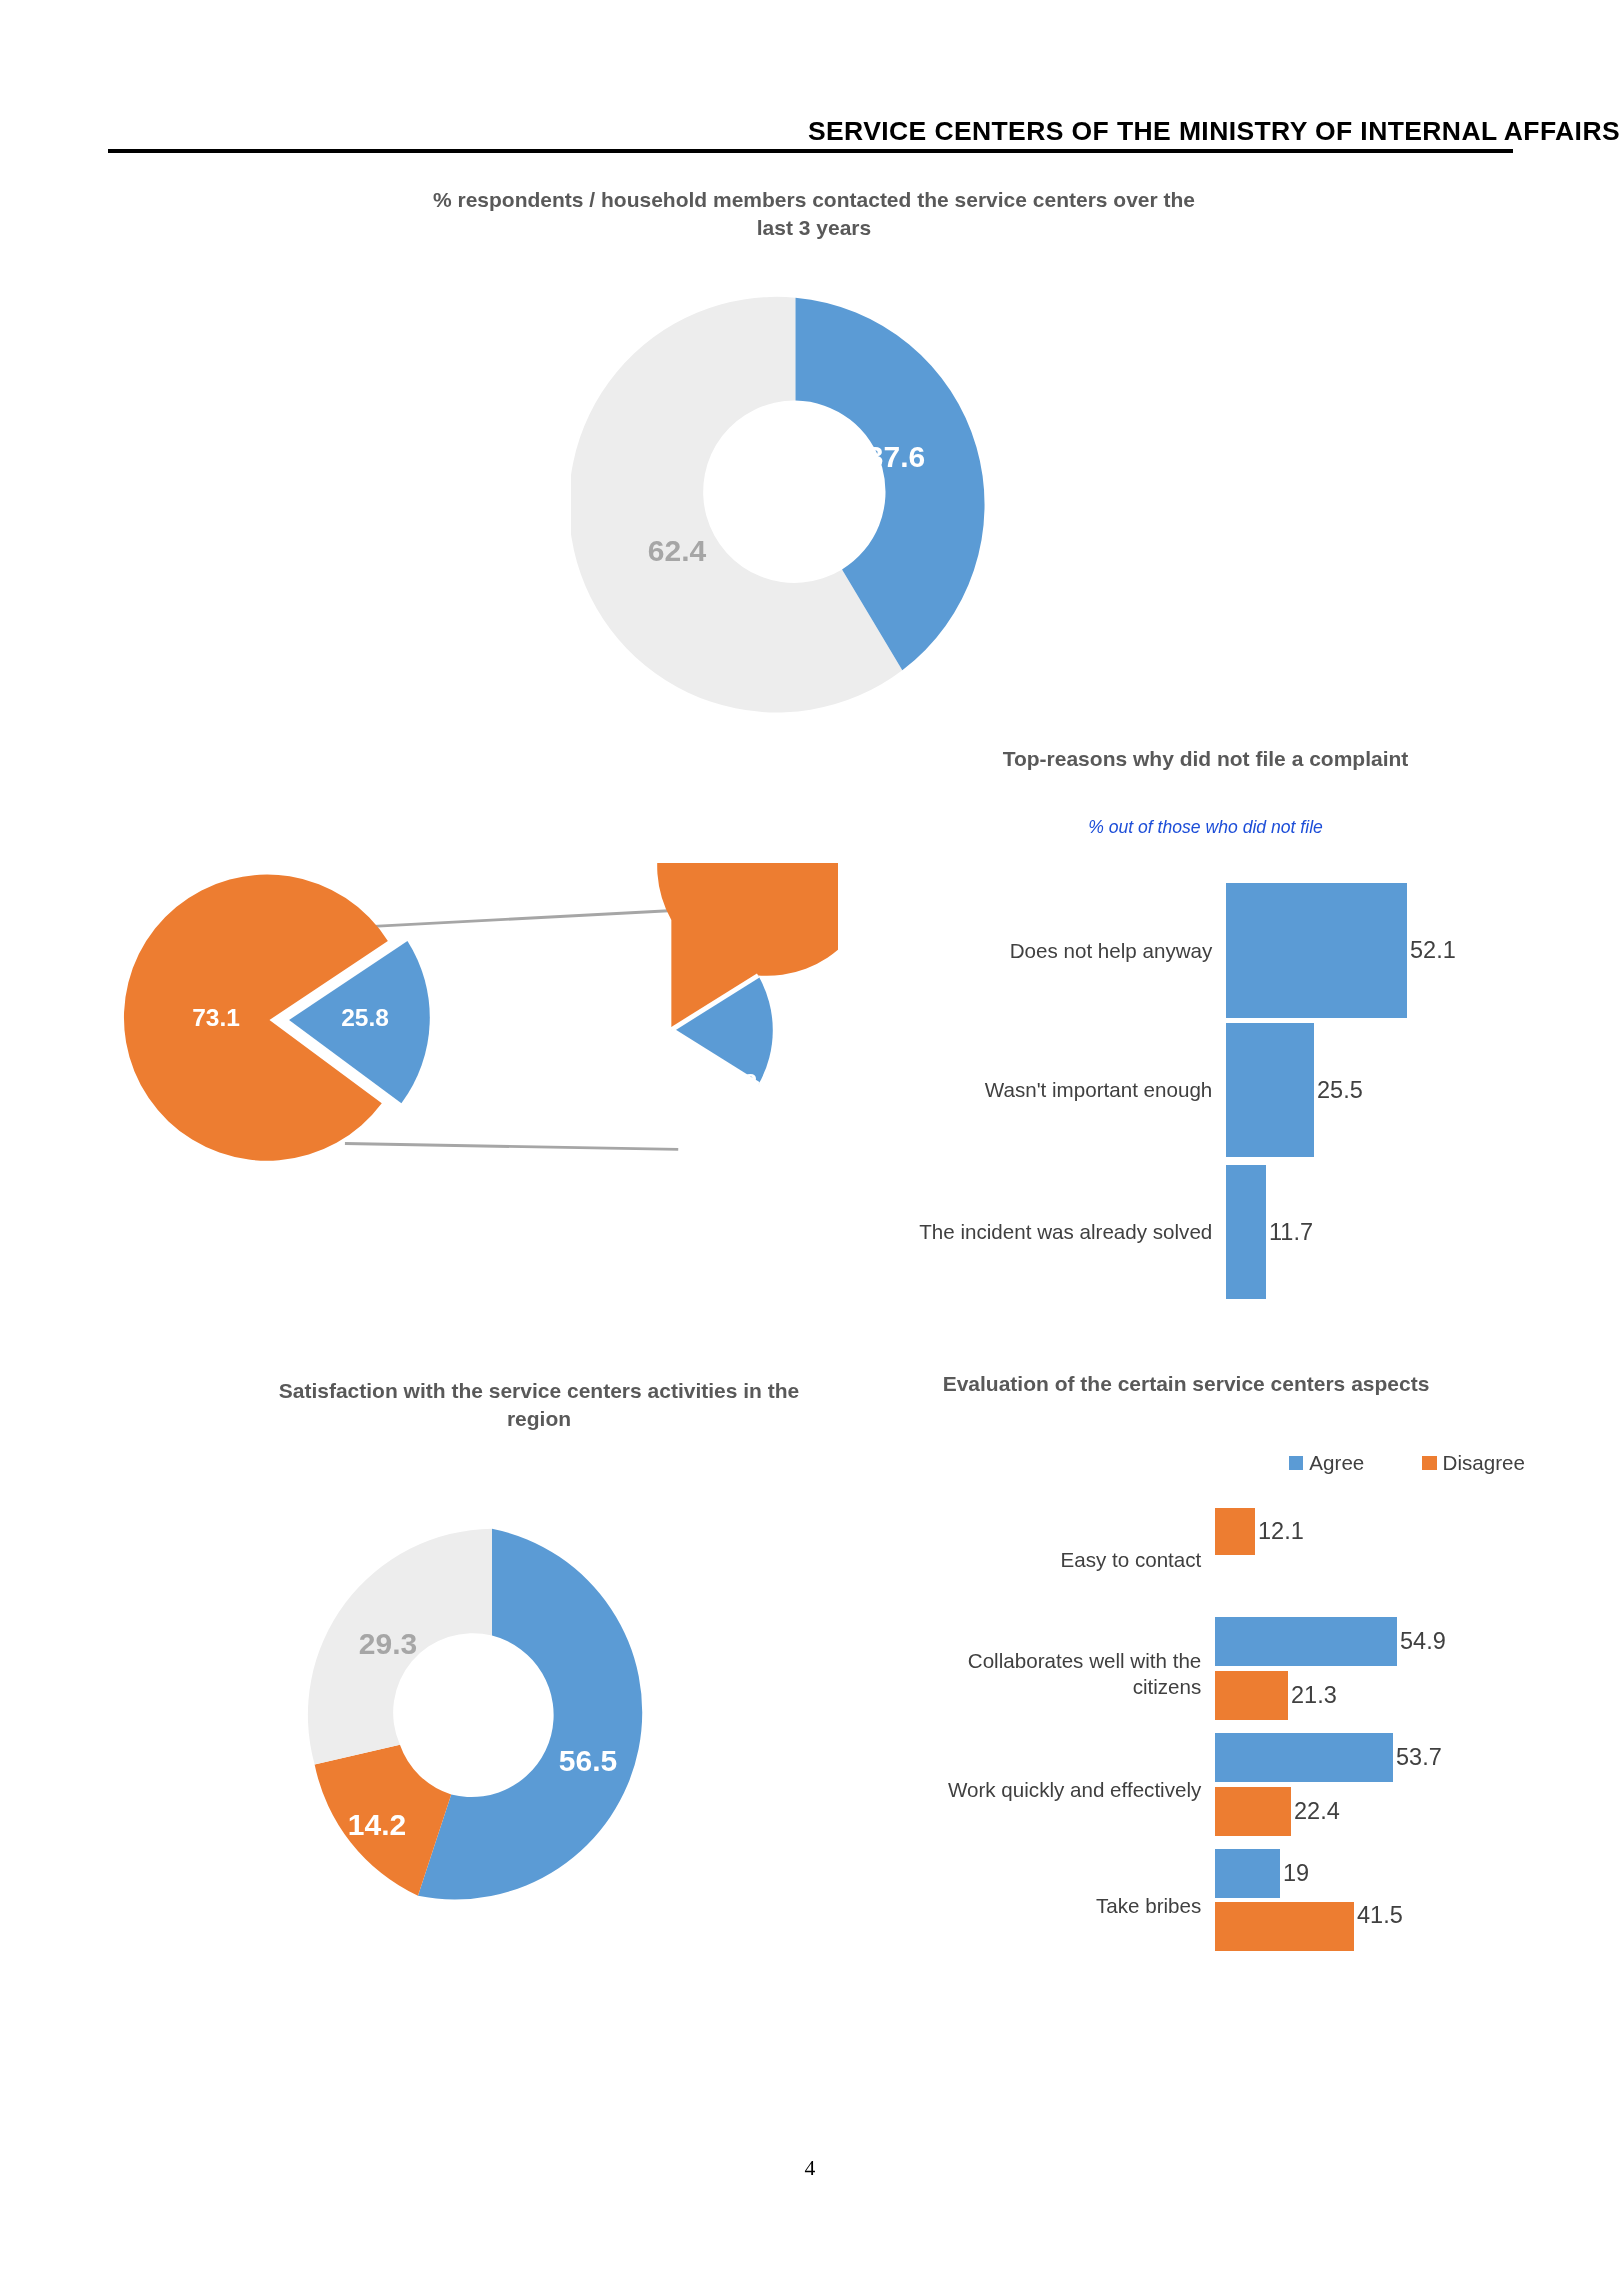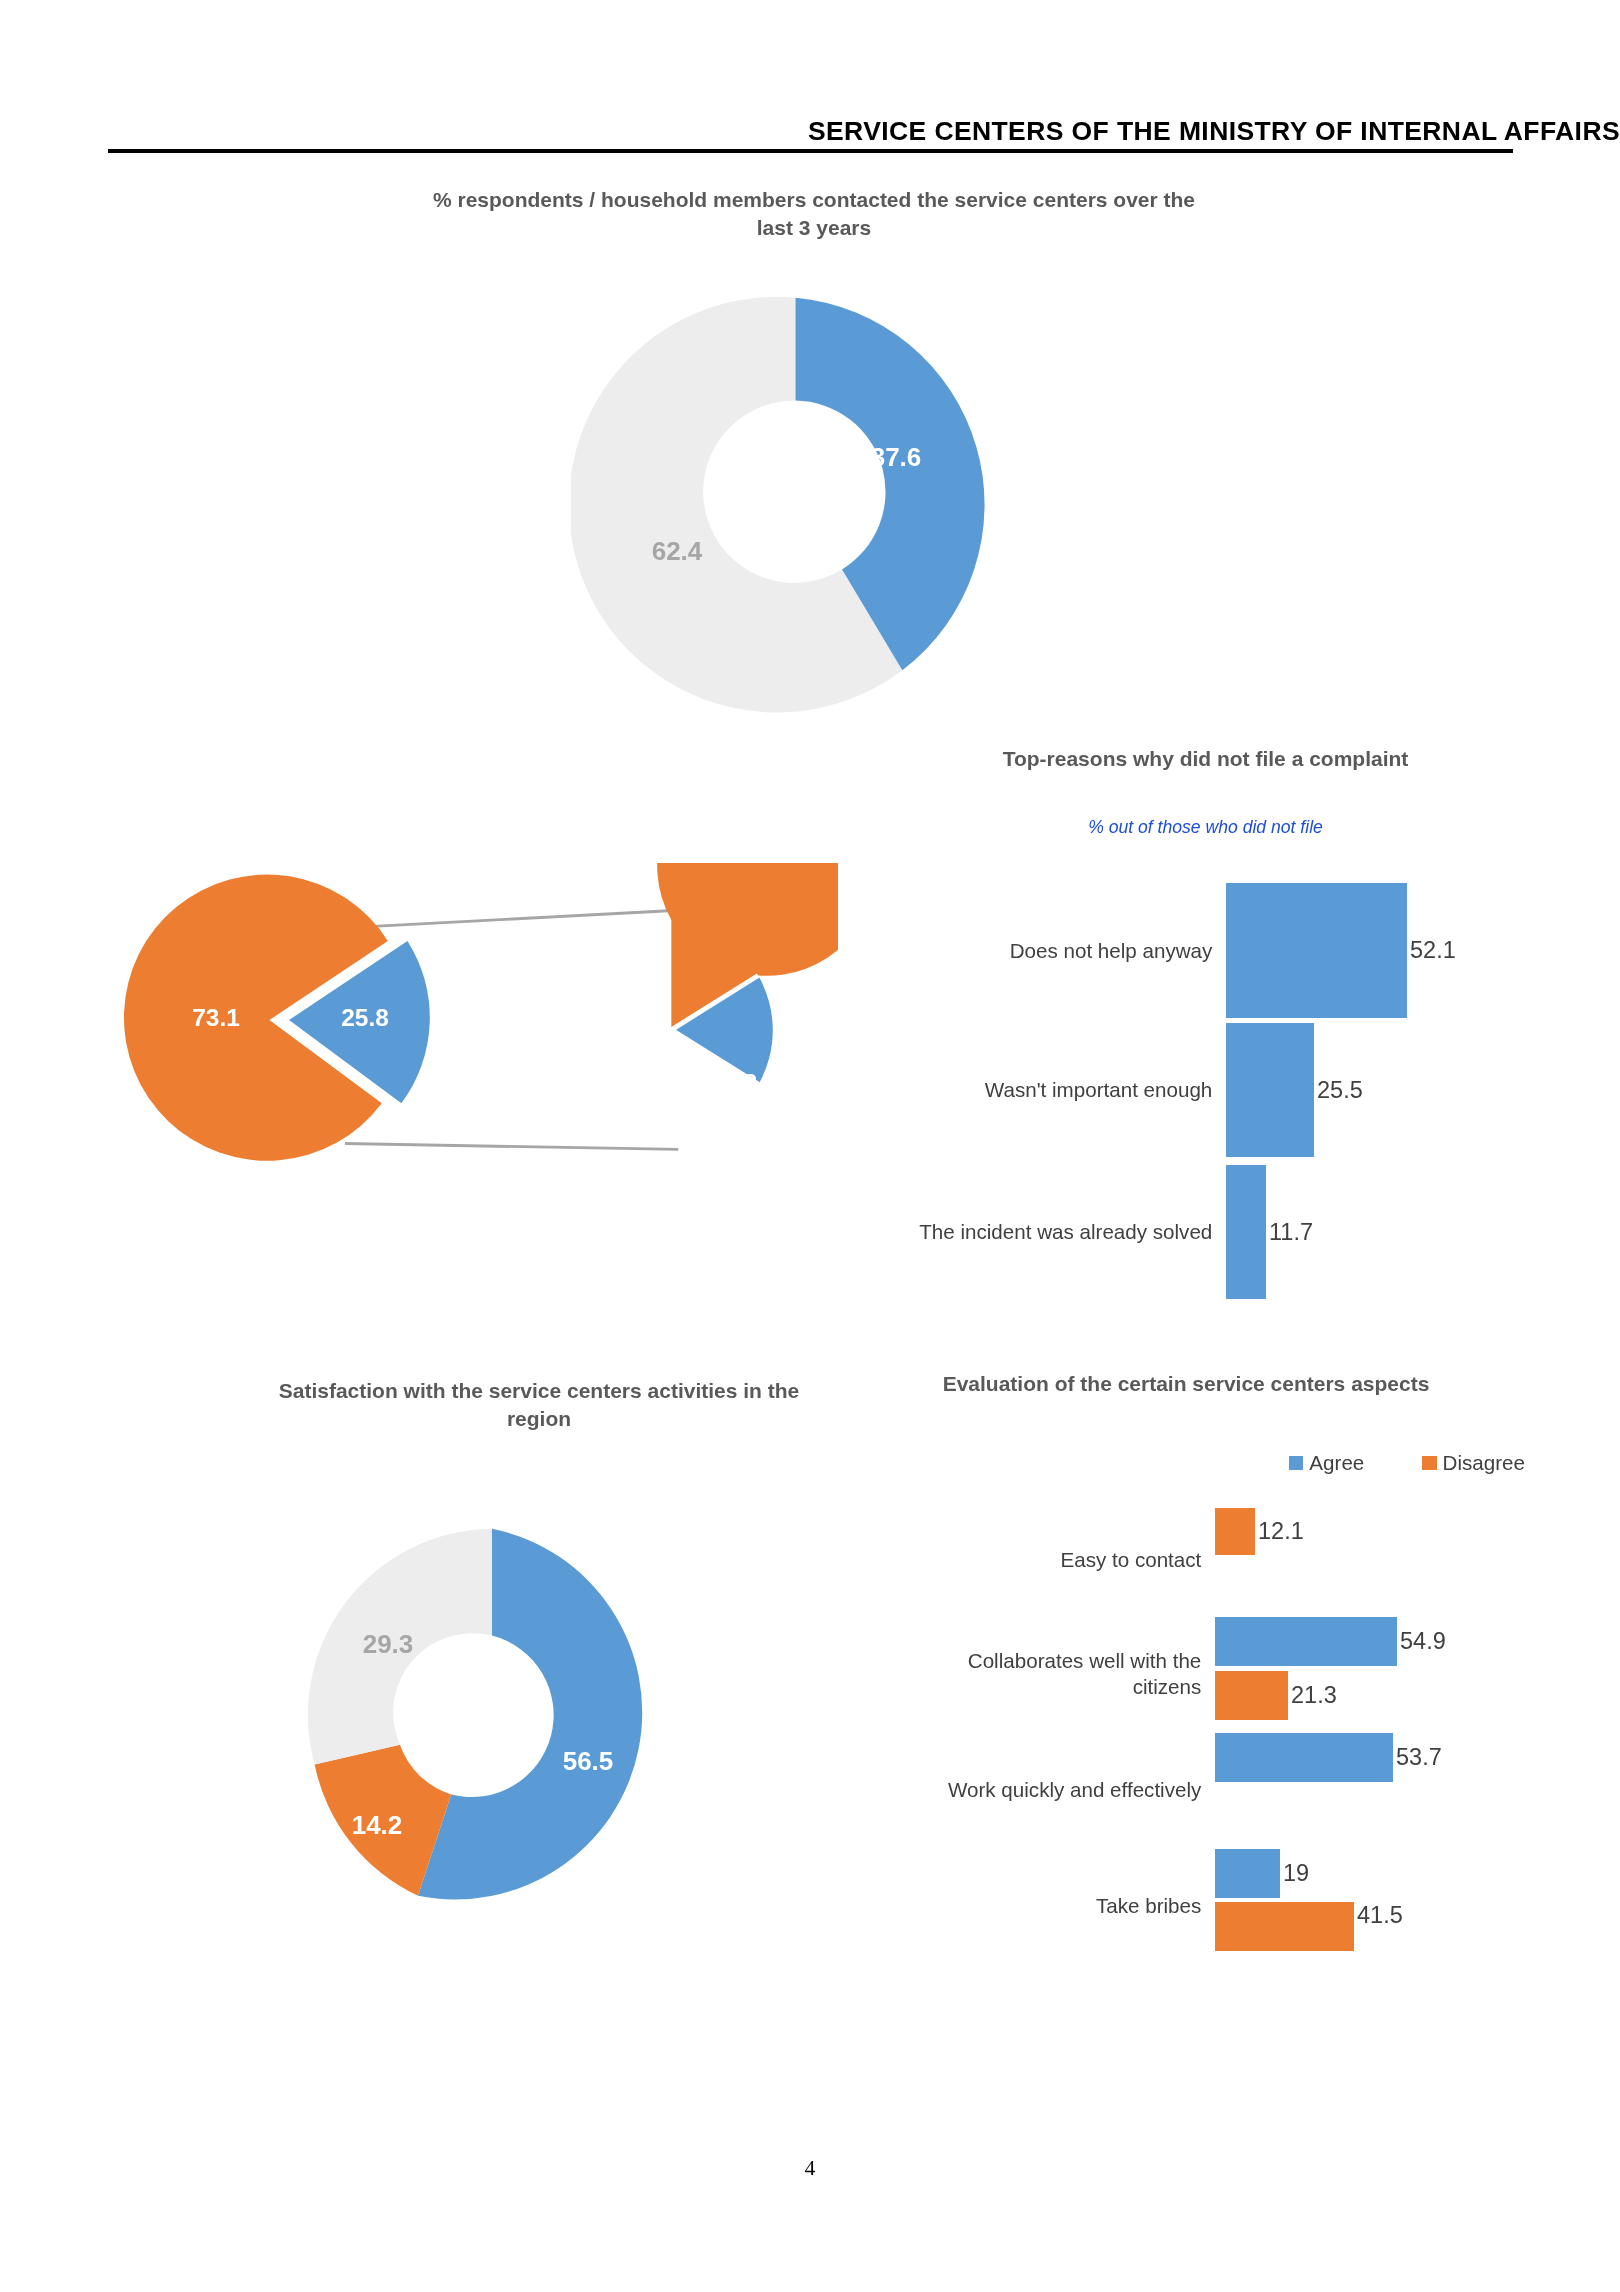--- a/index.html
+++ b/index.html
@@ -53,21 +53,21 @@
     line-height: 1.3;
     margin-top: 2px;
   }
 
   
   .donut-wrap { position: absolute; }
   .donut { position: relative; }
   .donut svg { display: block; }
   .donut-label {
     position: absolute;
-    font-size: 26px;
+    font-size: 30px;
     font-weight: bold;
     white-space: nowrap;
     transform: translate(-50%, -50%);
   }
   .lbl-white { color: #ffffff; }
   .lbl-grey  { color: #a6a6a6; }
 
   
   #pie-of-pie { position: absolute; left: 93px; top: 863px; width: 745px; height: 314px; }
   #pie-of-pie svg { display: block; }
@@ -262,20 +262,24 @@
     </div>
   </div>
 
   <div class="bar-row" style="height:116px;">
     <div class="bar-cat" style="width:294px;">Work quickly and effectively</div>
     <div class="bars-area" style="width:314px; height:116px;">
       <div style="display:flex; align-items:center; height:51px;">
         <div class="bar bar-blue" style="width:178px; height:49px;"></div>
         <div class="bar-val">53.7</div>
       </div>
+      <div style="display:flex; align-items:center; height:51px; margin-top:2.9px;">
+        <div class="bar bar-orange" style="width:76px; height:49px;"></div>
+        <div class="bar-val">22.4</div>
+      </div>
     </div>
   </div>
 
   <div class="bar-row" style="height:116px;">
     <div class="bar-cat" style="width:294px;">Take bribes</div>
     <div class="bars-area" style="width:314px; height:116px;">
       <div style="display:flex; align-items:center; height:51px;">
         <div class="bar bar-blue" style="width:65px; height:49px;"></div>
         <div class="bar-val">19</div>
       </div>

